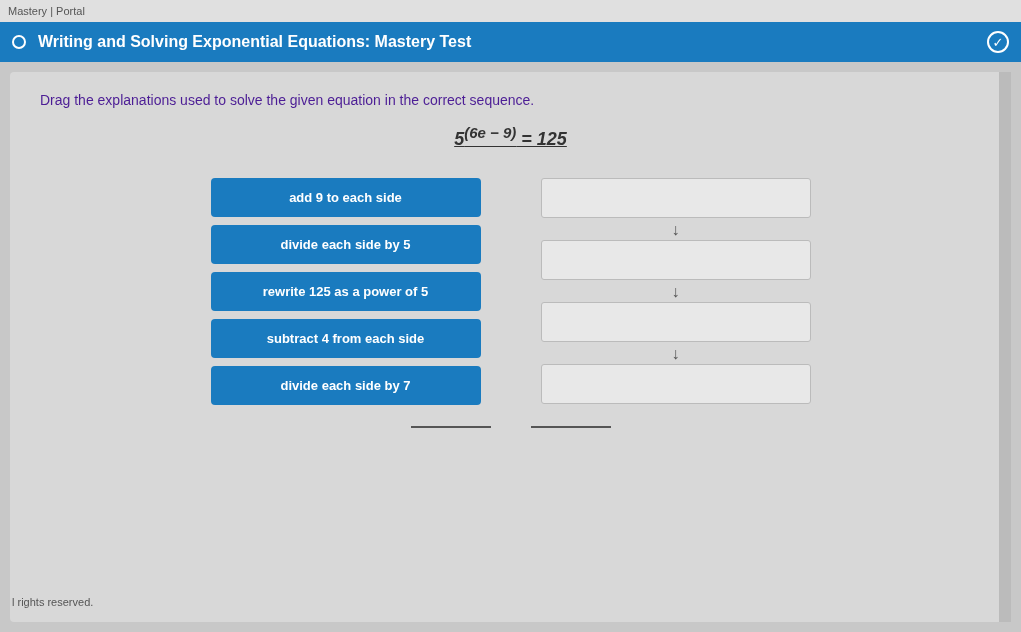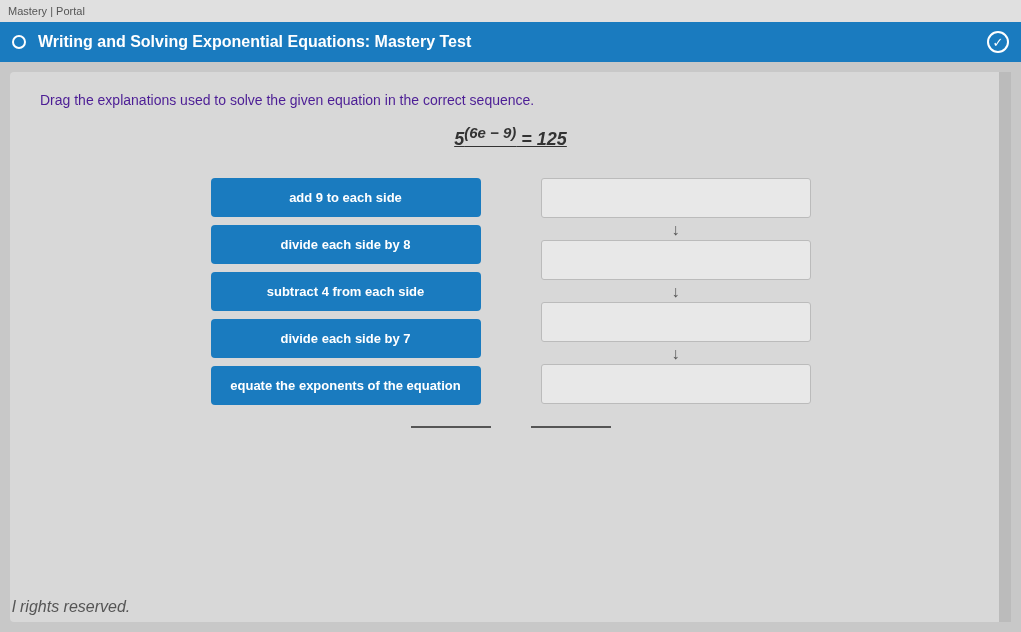--- a/index.html
+++ b/index.html
@@ -165,25 +165,24 @@
       right: 0;
       top: 0;
       width: 12px;
       height: 100%;
       background: #bbb;
     }
 
     
     .footer {
       position: absolute;
-      bottom: 16px;
+      bottom: 24px;
       left: 12px;
-      font-size: 16px;
+      font-size: 11px;
       color: #555;
-      font-style: italic;
     }
   </style>
 </head>
 <body>
 
 <div class="browser-bar">
   <span>Mastery | Portal</span>
 </div>
 
 <div class="header-bar">
@@ -198,24 +197,24 @@
   <p class="instruction">Drag the explanations used to solve the given equation in the correct sequence.</p>
 
   <div class="equation">
     5<sup>(6e − 9)</sup>&nbsp;=&nbsp;125
   </div>
 
   <div class="drag-area">
 
     <div class="drag-source">
       <div class="drag-item">add 9 to each side</div>
-      <div class="drag-item">divide each side by 8</div>
+      <div class="drag-item">divide each side by 5</div>
+      <div class="drag-item">rewrite 125 as a power of 5</div>
       <div class="drag-item">subtract 4 from each side</div>
       <div class="drag-item">divide each side by 7</div>
-      <div class="drag-item">equate the exponents of the equation</div>
     </div>
 
     <div class="drop-targets">
       <div class="drop-slot-row">
         <div class="drop-slot"></div>
       </div>
       <div class="arrow-down">↓</div>
       <div class="drop-slot-row">
         <div class="drop-slot"></div>
       </div>

